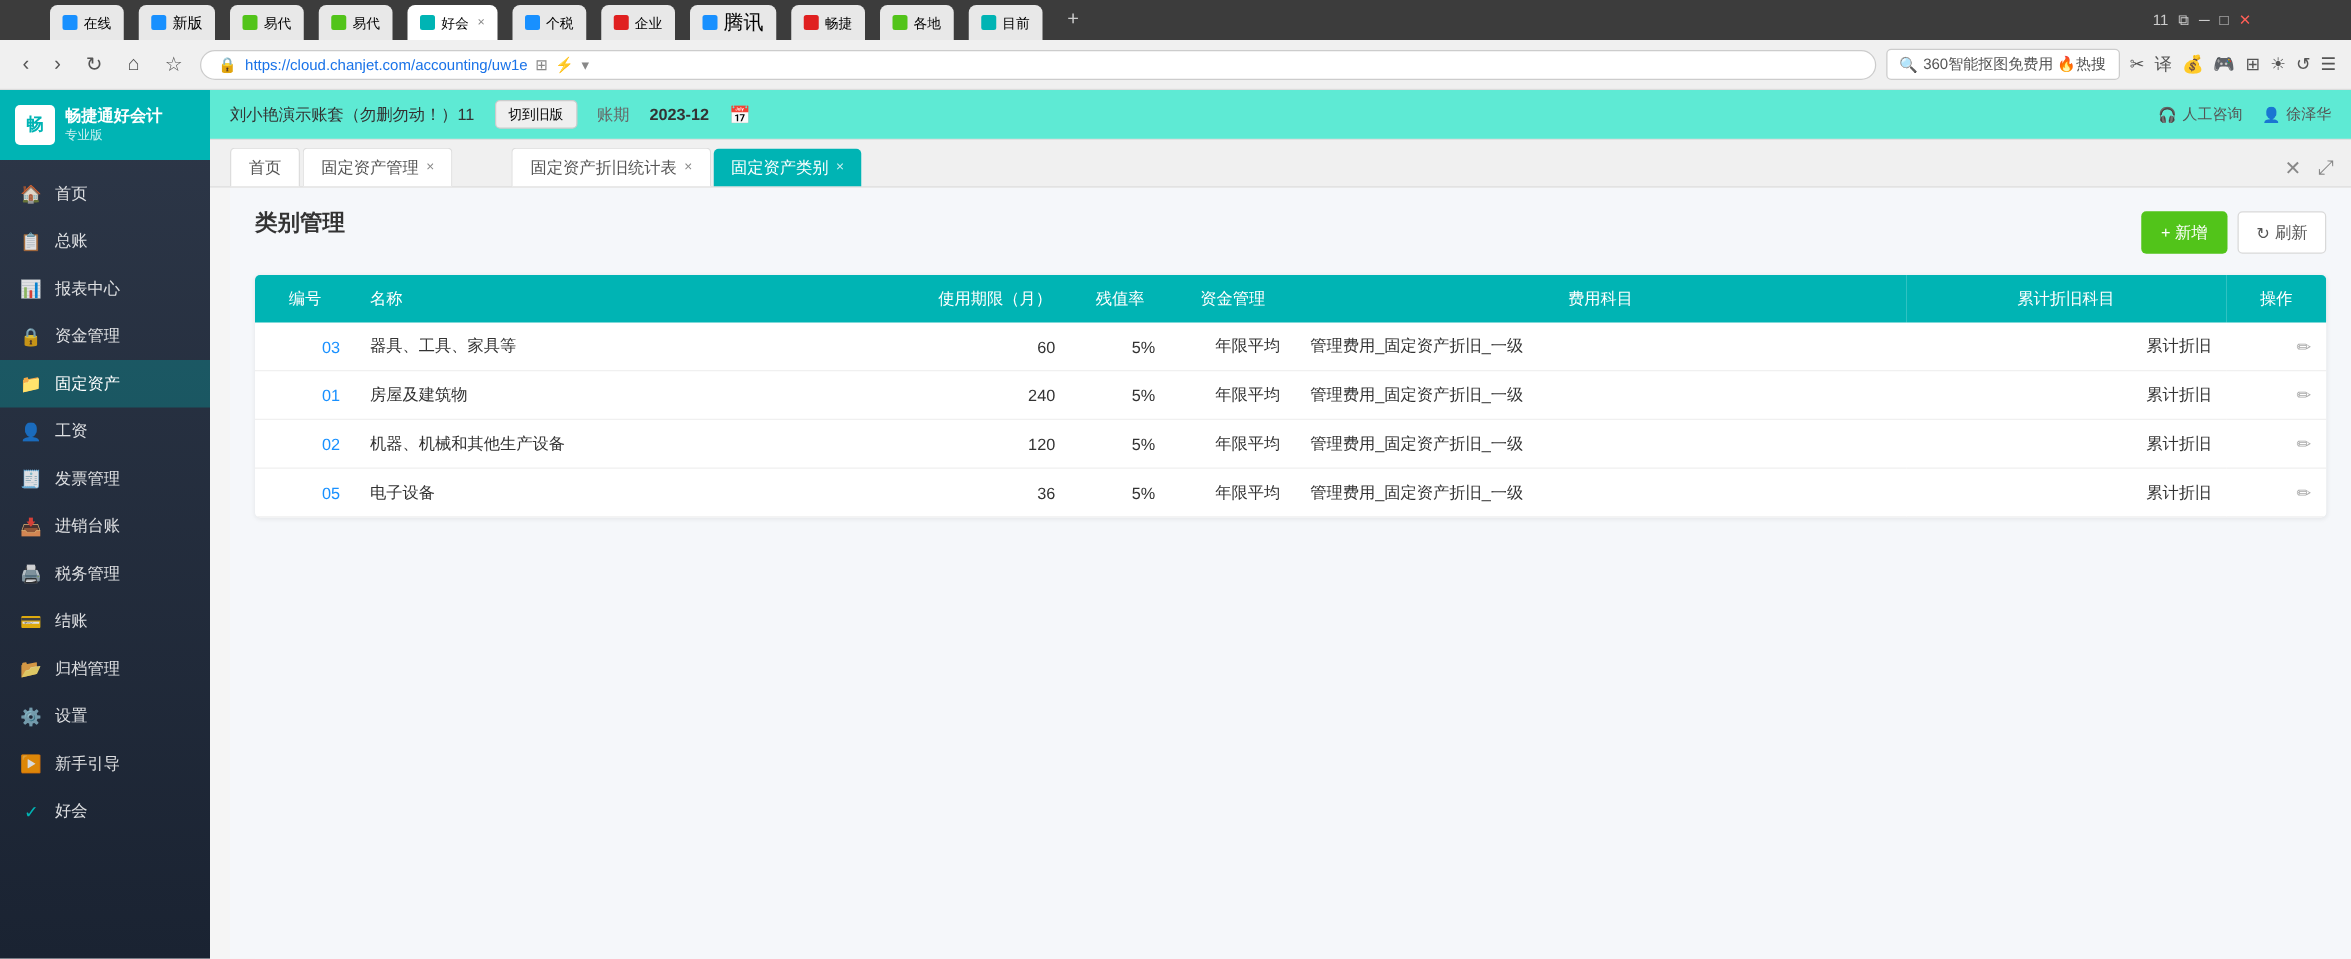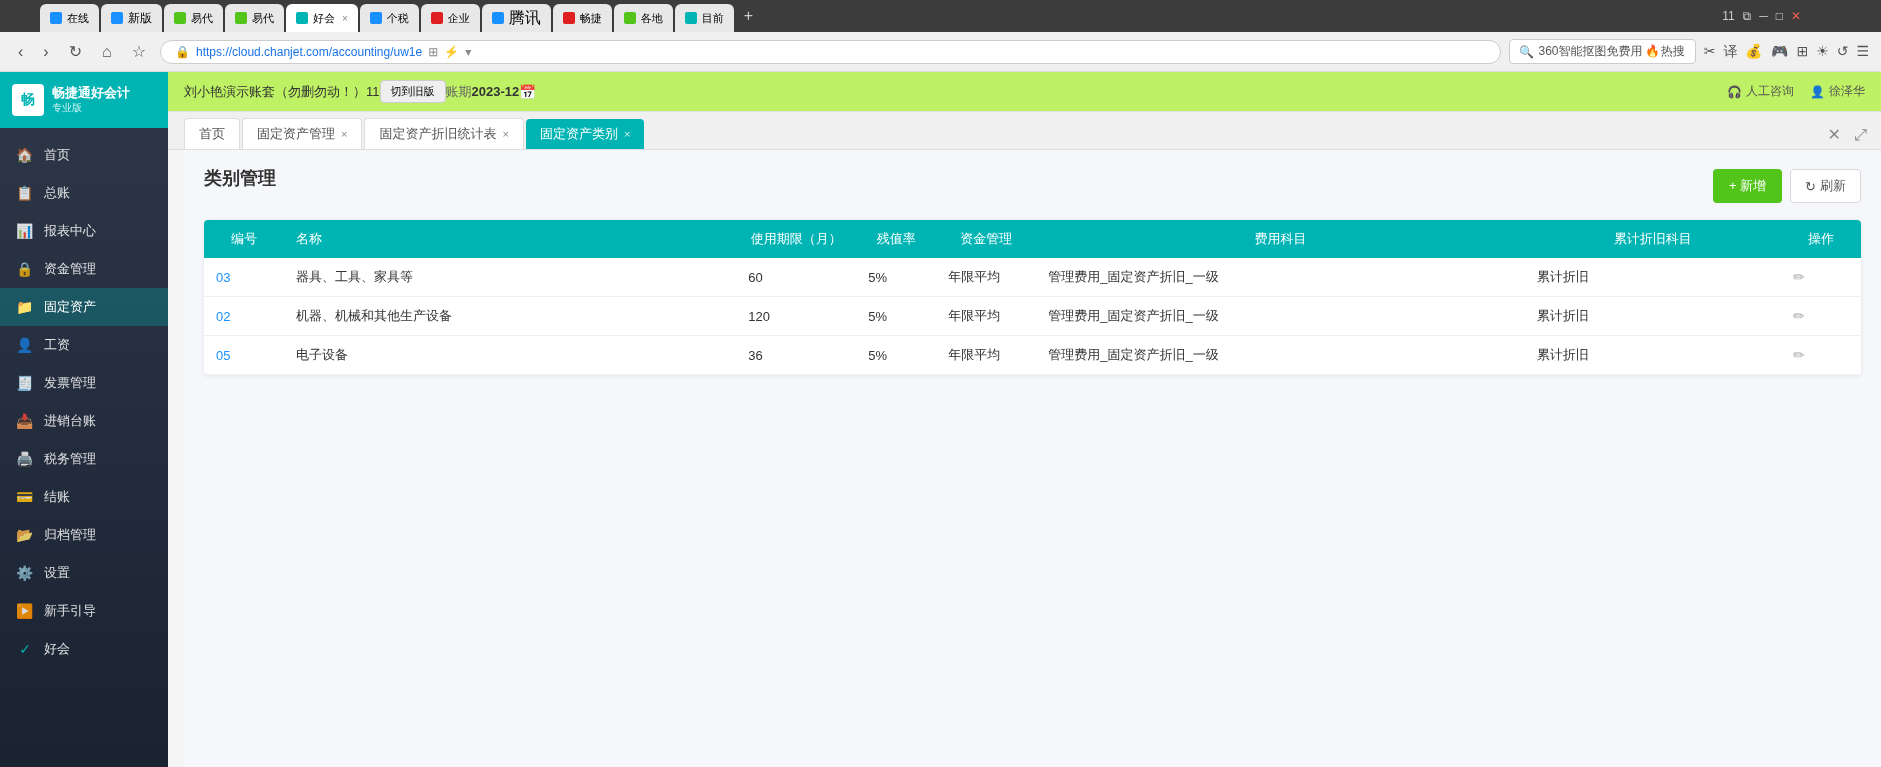--- a/index.html
+++ b/index.html
@@ -13,49 +13,49 @@
     .sidebar { width: 168px; background: linear-gradient(180deg, #2d3748 0%, #1a2332 100%); display: flex; flex-direction: column; color: #fff; flex-shrink: 0; }
     .sidebar-logo { background: #00b4b4; padding: 12px; display: flex; align-items: center; gap: 8px; }
     .logo-text { font-size: 13px; font-weight: bold; color: #fff; line-height: 1.3; }
     .logo-sub { font-size: 10px; color: rgba(255,255,255,0.8); }
     .sidebar-menu { flex: 1; overflow-y: auto; padding: 8px 0; }
     .menu-item { display: flex; align-items: center; gap: 10px; padding: 10px 16px; cursor: pointer; font-size: 13px; color: rgba(255,255,255,0.85); transition: background 0.2s; }
     .menu-item.active { background: rgba(0,180,180,0.3); color: #fff; }
     .menu-icon { width: 18px; height: 18px; display: flex; align-items: center; justify-content: center; font-size: 14px; }
 
     
-    .top-bar { background: #bef264; border-bottom: 1px solid #e0e0e0; height: 40px; display: flex; align-items: center; padding: 0 16px; gap: 0; font-size: 13px; color: #333; }
+    .top-bar { background: #5eead4; border-bottom: 1px solid #e0e0e0; height: 40px; display: flex; align-items: center; padding: 0 16px; gap: 16px; font-size: 13px; color: #333; }
     .period-btn { border: 1px solid #ccc; border-radius: 4px; padding: 3px 10px; cursor: pointer; font-size: 11px; }
     .page-tab { padding: 6px 14px; border-radius: 4px 4px 0 0; font-size: 13px; cursor: pointer; display: flex; align-items: center; gap: 6px; color: #555; }
     .page-tab.active { background: #00b4b4; color: #fff; border-bottom: 2px solid #00b4b4; }
 
     
     .main-content { flex: 1; padding: 16px 20px; overflow-y: auto; background: #f5f7fa; margin-left: 16px; }
     .page-title { font-size: 18px; font-weight: bold; color: #333; margin-bottom: 16px; }
     .btn-add { background: #52c41a; color: #fff; border: none; border-radius: 4px; padding: 7px 16px; font-size: 13px; cursor: pointer; display: flex; align-items: center; gap: 4px; }
     .btn-refresh { background: #fff; border: 1px solid #d9d9d9; border-radius: 4px; padding: 7px 14px; font-size: 13px; cursor: pointer; display: flex; align-items: center; gap: 4px; color: #555; }
 
     
     .data-table { width: 100%; border-collapse: collapse; background: #fff; border-radius: 4px; overflow: hidden; box-shadow: 0 1px 4px rgba(0,0,0,0.08); }
     .data-table thead tr { background: #00b4b4; color: #fff; }
     .data-table thead th { padding: 10px 12px; text-align: center; font-size: 13px; font-weight: normal; border: none; }
     .data-table thead th:first-child { text-align: center; }
     .data-table tbody tr { border-bottom: 1px solid #f0f0f0; }
-    .data-table tbody td { padding: 10px 12px; text-align: left; font-size: 13px; color: #333; }
+    .data-table tbody td { padding: 10px 12px; text-align: right; font-size: 13px; color: #333; }
     .data-table tbody td:nth-child(2) { text-align: left; }
     .data-table tbody td.code { color: #1890ff; cursor: pointer; }
     .edit-icon { color: #aaa; cursor: pointer; font-size: 14px; }
     .tab-item { background: #e8e8e8; height: 28px; display: flex; align-items: center; padding: 0 10px; font-size: 11px; border-radius: 6px 6px 0 0; gap: 5px; white-space: nowrap; margin-right: 1px; }
     .tab-item.active-tab { background: #fff; }
     .tab-dot { width: 12px; height: 12px; border-radius: 2px; }
   </style>
 </head>
 <body>
 
-<div style="background:#3c3c3c; height:32px; display:flex; align-items:flex-end; padding:0 80px 0 40px; gap:1px;">
+<div style="background:#3c3c3c; height:32px; display:flex; align-items:flex-end; padding:0 80px 0 40px; gap:11px;">
   <div class="tab-item">
     <span class="tab-dot" style="background:#1890ff;"></span>
     <span style="font-size:11px;">在线</span>
   </div>
   <div class="tab-item">
     <span class="tab-dot" style="background:#1890ff;"></span>
     <span style="font-size:12px;">新版</span>
   </div>
   <div class="tab-item">
     <span class="tab-dot" style="background:#52c41a;"></span>
@@ -225,21 +225,21 @@
     </div>
 
     <div style="background:#f0f0f0; display:flex; align-items:flex-end; padding:6px 16px 0; gap:2px; border-bottom:1px solid #ddd; position:relative;">
       <div class="page-tab" style="background:#fff; color:#555; border:1px solid #ddd; border-bottom:none;">
         <span>首页</span>
       </div>
       <div class="page-tab" style="background:#fff; color:#555; border:1px solid #ddd; border-bottom:none;">
         <span>固定资产管理</span>
         <span style="font-size:11px; color:#888;">×</span>
       </div>
-      <div class="page-tab" style="background:#fff; color:#555; border:1px solid #ddd; border-bottom:none;">
+      <div class="page-tab" style="background:#fff; color:#555; border:1px solid #ddd; border-bottom:none;margin-left:45px;">
         <span>固定资产折旧统计表</span>
         <span style="font-size:11px; color:#888;">×</span>
       </div>
       <div class="page-tab active" style="border:none;">
         <span>固定资产类别</span>
         <span style="font-size:11px; color:rgba(255,255,255,0.8);">×</span>
       </div>
       <div style="position:absolute; right:40px; top:50%; transform:translateY(-30%); font-size:16px; color:#888; cursor:pointer;">✕</div>
       <div style="position:absolute; right:14px; top:50%; transform:translateY(-30%); font-size:16px; color:#888; cursor:pointer;">⤢</div>
     </div>
@@ -267,20 +267,30 @@
             <th>费用科目</th>
             <th>累计折旧科目</th>
             <th style="width:80px;">操作</th>
           </tr>
         </thead>
         <tbody id="table-body">
         <tr>
       <td class="code">03</td>
       <td>器具、工具、家具等</td>
       <td>60</td>
+      <td>5%</td>
+      <td>年限平均</td>
+      <td style="text-align:left;">管理费用_固定资产折旧_一级</td>
+      <td>累计折旧</td>
+      <td><span class="edit-icon">✏</span></td>
+    </tr>
+            <tr>
+      <td class="code">01</td>
+      <td>房屋及建筑物</td>
+      <td>240</td>
       <td>5%</td>
       <td>年限平均</td>
       <td style="text-align:left;">管理费用_固定资产折旧_一级</td>
       <td>累计折旧</td>
       <td><span class="edit-icon">✏</span></td>
     </tr>
             <tr>
       <td class="code">02</td>
       <td>机器、机械和其他生产设备</td>
       <td>120</td>

